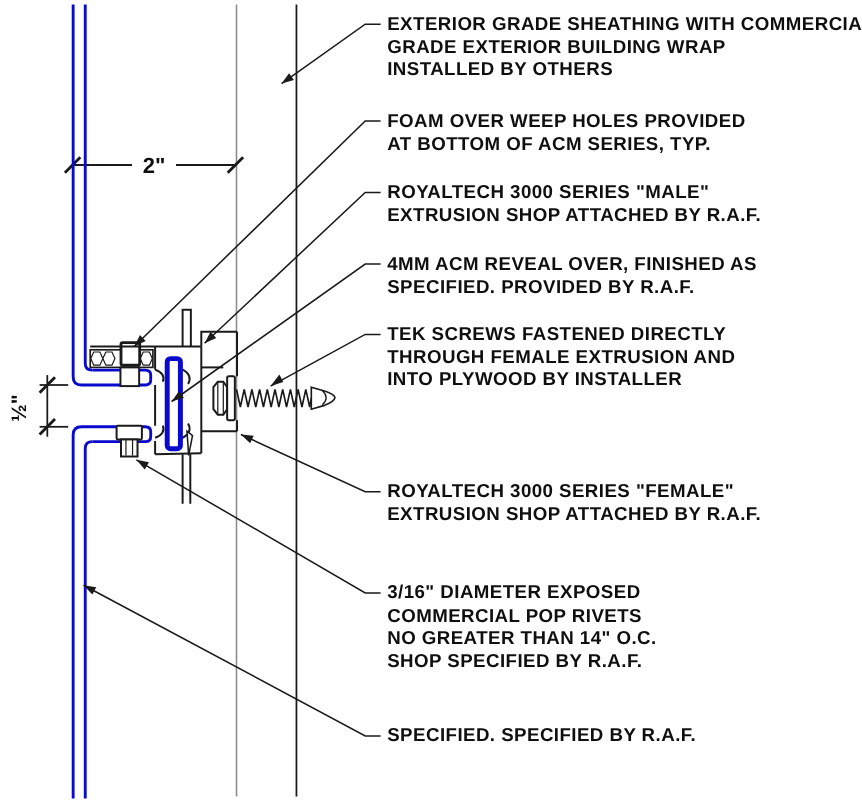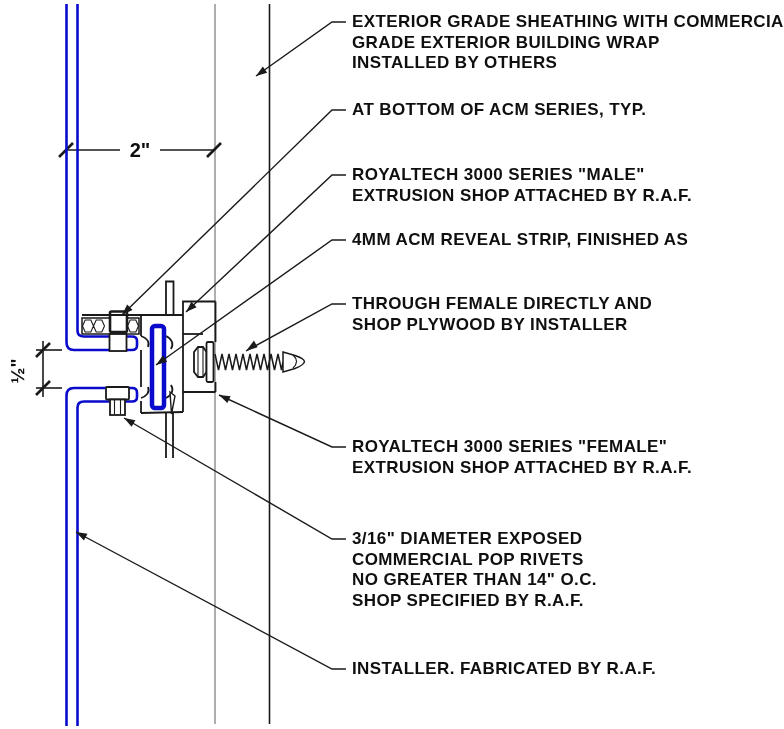--- a/index.html
+++ b/index.html
@@ -149,46 +149,49 @@
     </g>
   </svg>
 
   <div class="callout" style="top:12px">
     <div>EXTERIOR GRADE SHEATHING WITH COMMERCIAL</div>
     <div>GRADE EXTERIOR BUILDING WRAP</div>
     <div>INSTALLED BY OTHERS</div>
   </div>
 
   <div class="callout" style="top:100px">
+    <div>FOAM OVER WEEP HOLES PROVIDED</div>
     <div>AT BOTTOM OF ACM SERIES, TYP.</div>
   </div>
 
   <div class="callout" style="top:165px">
     <div>ROYALTECH 3000 SERIES "MALE"</div>
     <div>EXTRUSION SHOP ATTACHED BY R.A.F.</div>
   </div>
 
   <div class="callout" style="top:230px">
-    <div>4MM ACM REVEAL STRIP, FINISHED AS</div>
+    <div>4MM ACM REVEAL OVER, FINISHED AS</div>
+    <div>SPECIFIED.  PROVIDED BY R.A.F.</div>
   </div>
 
   <div class="callout" style="top:294px">
-    <div>THROUGH FEMALE DIRECTLY AND</div>
-    <div>SHOP PLYWOOD BY INSTALLER</div>
+    <div>TEK SCREWS FASTENED DIRECTLY</div>
+    <div>THROUGH FEMALE EXTRUSION AND</div>
+    <div>INTO PLYWOOD BY INSTALLER</div>
   </div>
 
   <div class="callout" style="top:437px">
     <div>ROYALTECH 3000 SERIES "FEMALE"</div>
     <div>EXTRUSION SHOP ATTACHED BY R.A.F.</div>
   </div>
 
   <div class="callout" style="top:529px">
     <div>3/16" DIAMETER EXPOSED</div>
     <div>COMMERCIAL POP RIVETS</div>
     <div>NO GREATER THAN 14" O.C.</div>
     <div>SHOP SPECIFIED BY R.A.F.</div>
   </div>
 
   <div class="callout" style="top:659px">
-    <div>INSTALLER.  FABRICATED BY R.A.F.</div>
+    <div>SPECIFIED.  SPECIFIED BY R.A.F.</div>
   </div>
 
 </div>
 
 </body></html>

